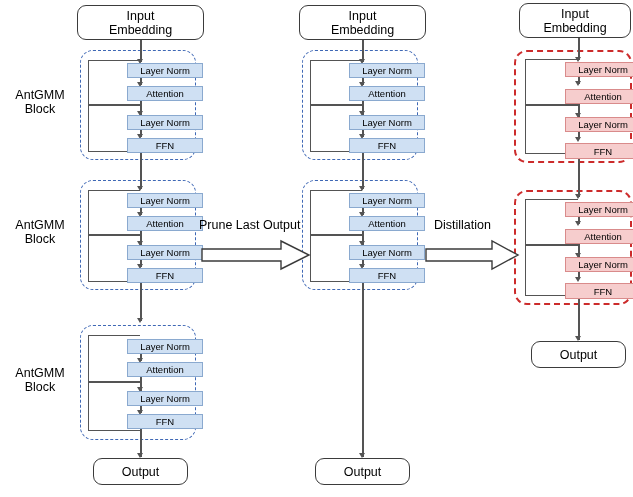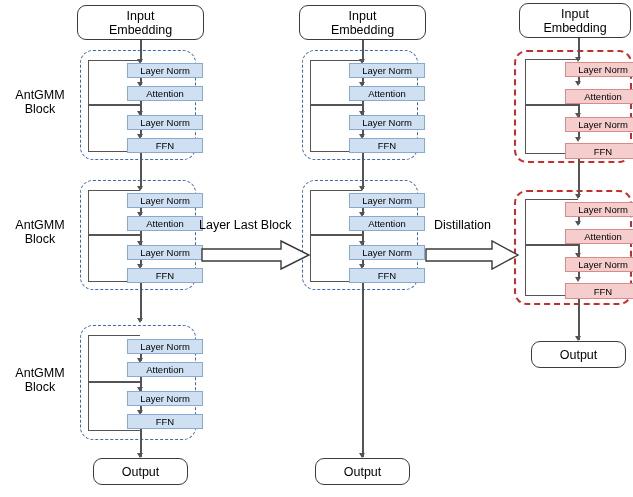--- a/index.html
+++ b/index.html
@@ -163,21 +163,21 @@
   <div class="abs vline" style="left:140px;top:383px;height:9px;"></div>
   <div class="abs arrowhead" style="left:137.2px;top:387px;"></div>
   <div class="abs vline" style="left:140px;top:406px;height:7px;"></div>
   <div class="abs arrowhead" style="left:137.2px;top:410px;"></div>
   <div class="abs chip blue" style="left:103px;top:414px;width:76px;height:15px;font-size:9.5px;">FFN</div>
 
   <div class="abs vline" style="left:140px;top:429px;height:28px;"></div>
   <div class="abs arrowhead" style="left:137.2px;top:453px;"></div>
   <div class="abs term" style="left:93px;top:458px;width:95px;height:27px;font-size:12.5px;">Output</div>
 
-  <div class="abs translabel" style="left:199px;top:218px;font-size:12.5px;">Layer Last Block</div>
+  <div class="abs translabel" style="left:199px;top:218px;font-size:12.5px;">Prune Last Output</div>
   <div class="abs bigarrow" style="left:201px;top:239px;">
     <svg width="110" height="32" viewBox="0 0 110 32">
       <polygon points="1,10 80,10 80,2 108,16 80,30 80,22 1,22" fill="#ffffff" stroke="#3b3b3b" stroke-width="1.4" stroke-linejoin="miter"></polygon>
     </svg>
   </div>
 
   <div class="abs term" style="left:299px;top:5px;width:127px;height:35px;font-size:12.5px;">
     <div>
       <div>Input</div>
       <div>Embedding</div>

